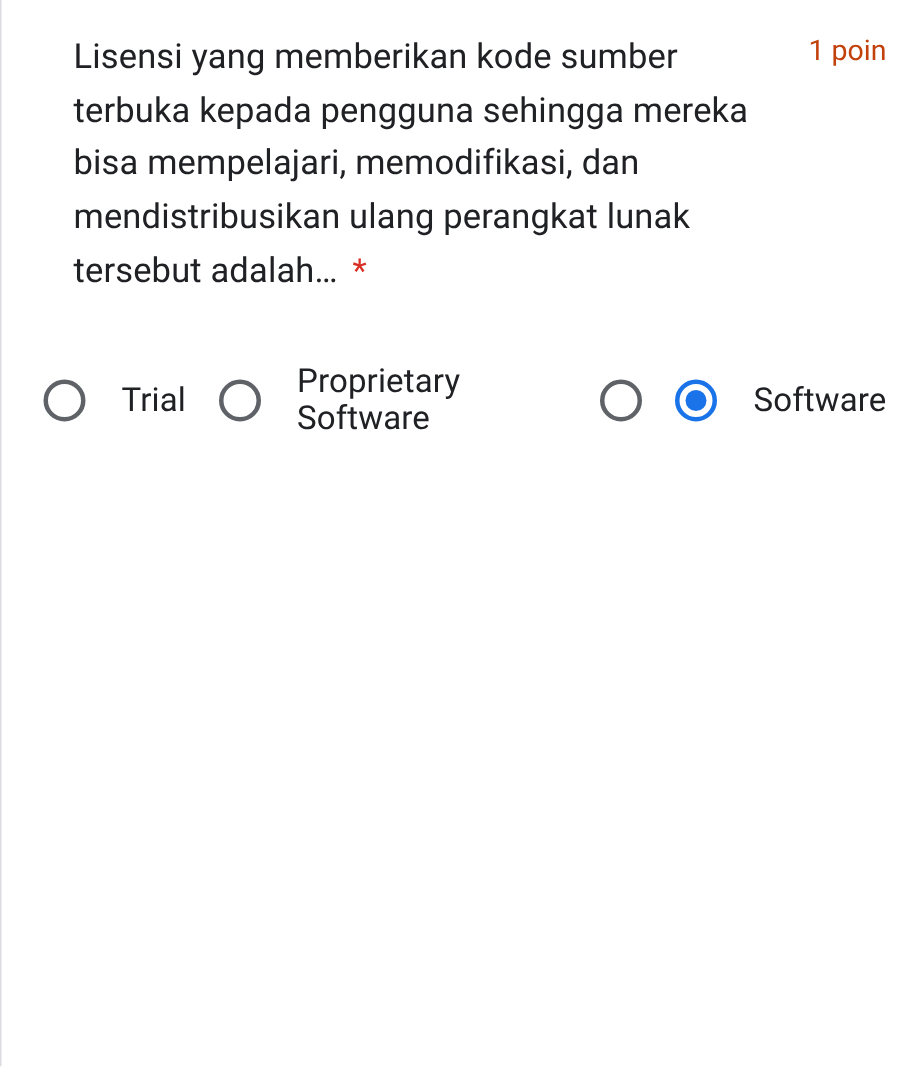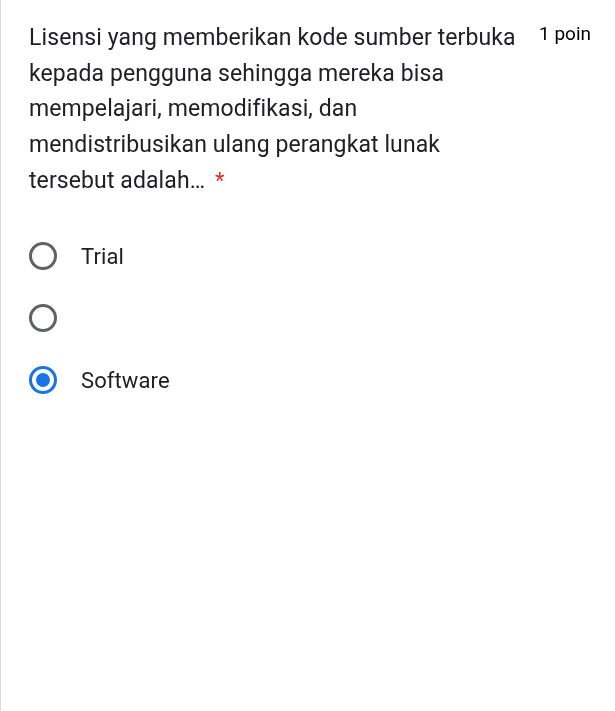--- a/index.html
+++ b/index.html
@@ -17,44 +17,45 @@
     .card {
       border-left: 1px solid #dadce0;
       height: 100%;
       padding: 20px 24px 20px 28px;
       background: #ffffff;
     }
     .header-row {
       display: flex;
       align-items: flex-start;
       gap: 8px;
+      margin-left: 20px;
     }
     .question-text {
       font-size: 23px;
       line-height: 1.55;
       color: #202124;
       flex: 1;
       letter-spacing: 0.1px;
     }
     .required-asterisk {
       color: #d93025;
       font-size: 22px;
       line-height: 1.5;
       margin-left: 4px;
     }
     .points-label {
-      color: #000000;
+      color: #c2410c;
       font-size: 19px;
       line-height: 1.5;
       white-space: nowrap;
     }
     .options {
       margin-top: 38px;
       display: flex;
-      flex-direction: column;
+      flex-direction: row;
       gap: 22px;
     }
     .option {
       display: flex;
       align-items: center;
       gap: 24px;
       cursor: pointer;
       padding: 6px 0;
     }
     .radio {
@@ -95,19 +96,23 @@
     <div class="points-label">1 poin</div>
   </div>
 
   <div class="options">
     <label class="option">
       <span class="radio"></span>
       <span class="option-label">Trial</span>
     </label>
     <label class="option">
       <span class="radio"></span>
+      <span class="option-label">Proprietary Software</span>
+    </label>
+    <label class="option">
+      <span class="radio"></span>
     </label>
     <label class="option">
       <span class="radio selected"></span>
       <span class="option-label">Software</span>
     </label>
   </div>
 </div>
 
 </body></html>

